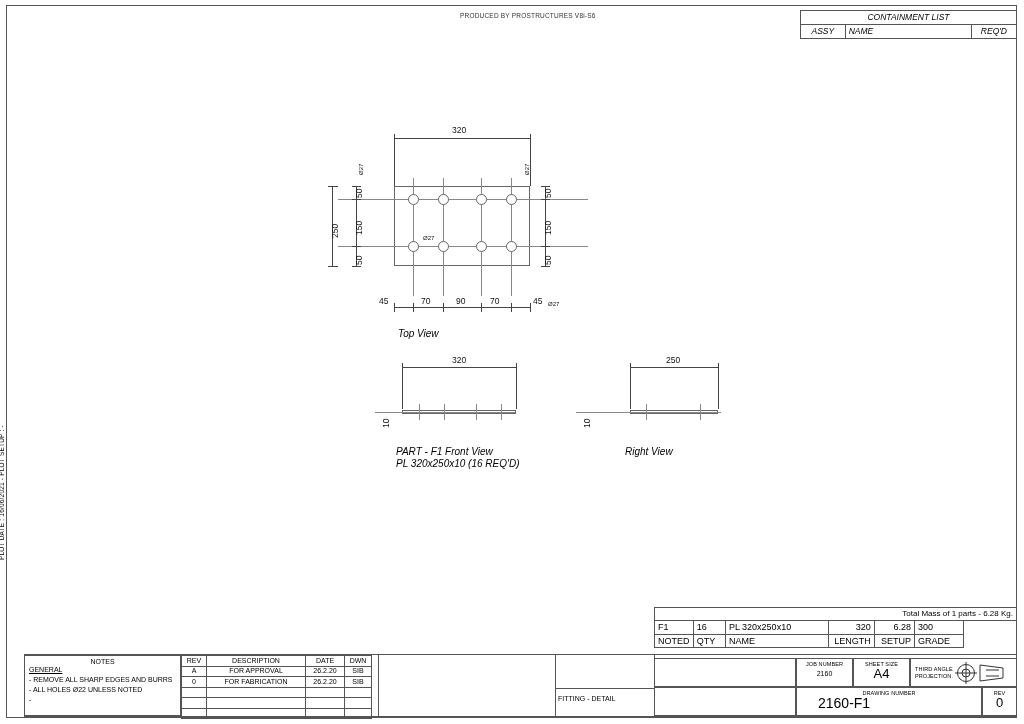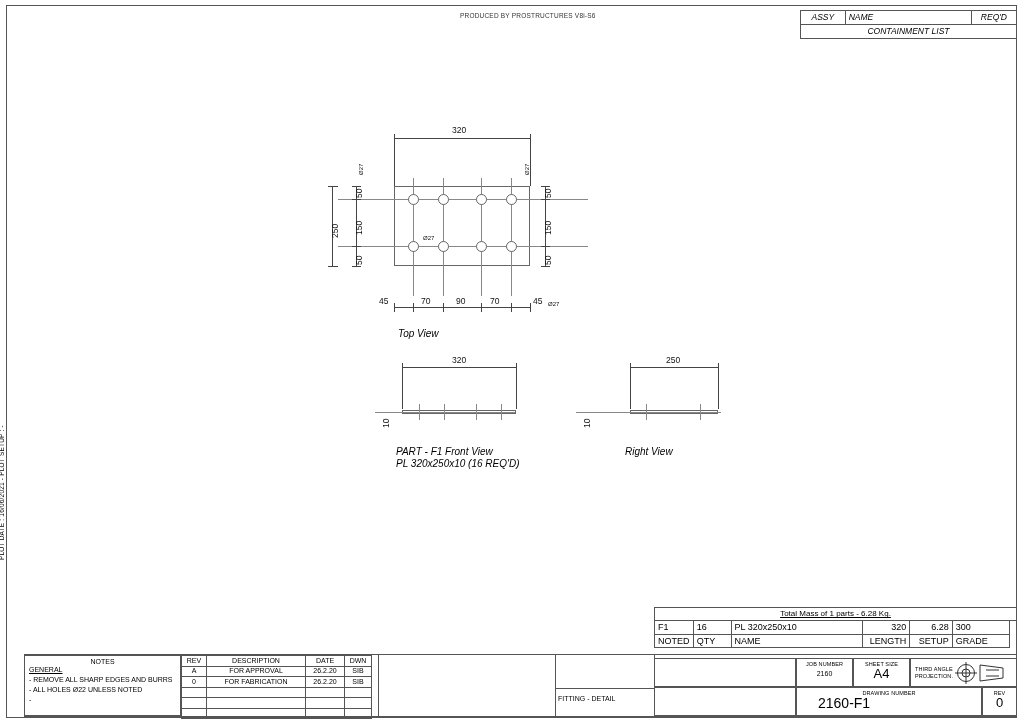--- a/index.html
+++ b/index.html
@@ -49,21 +49,21 @@
   #companyblock .cname{font-size:8px;font-weight:bold;font-style:italic;
       text-decoration:underline;letter-spacing:-.2px;white-space:nowrap;}
   #companyblock .cline{font-size:6.2px;line-height:1.55;letter-spacing:.3px;
       white-space:nowrap;}
 
   #fittingblock{position:absolute;left:558px;top:695px;font-size:7px;}
 
   
   #massrow{position:absolute;left:654px;top:607px;width:363px;}
   #massrow td{height:12px;font-size:8px;}
-  #itemtable{position:absolute;left:654px;top:620px;width:356px;}
+  #itemtable{position:absolute;left:654px;top:620px;width:310px;}
   #itemtable td{height:12.5px;font-size:9px;}
   #tb2{position:absolute;left:654px;top:658px;width:363px;height:58px;}
   .cell{position:absolute;border:1px solid #555;box-sizing:border-box;
         text-align:center;}
   .cap{font-size:5.5px;letter-spacing:.1px;line-height:1.1;padding-top:2px;}
   .big{font-size:13px;line-height:1.1;}
   .big2{font-size:14px;line-height:1.1;text-align:left;padding-left:10px;margin-left:11px;}
 
   .vleft{position:absolute;left:-2px;top:560px;width:160px;
       transform:rotate(-90deg);transform-origin:left top;
@@ -76,26 +76,26 @@
 
   <div class="border-outer"></div>
 
   <div class="abs hdrtxt" style="left:460px;top:12px;">PRODUCED BY PROSTRUCTURES V8i-S6</div>
 
   <div class="vleft">PLOT DATE : 16/06/2021 - PLOT SETUP : -</div>
 
   <table class="tb" id="containment">
     <tbody>
         <tr>
+      <td colspan="3" class="ctr ital">CONTAINMENT LIST</td>
+    </tr>
+    <tr>
       <td class="ctr ital" style="width:40px;">ASSY</td>
       <td class="ital" style="width:134px;">NAME</td>
       <td class="ctr ital" style="width:40px;">REQ'D</td>
-    </tr>
-    <tr>
-      <td colspan="3" class="ctr ital">CONTAINMENT LIST</td>
     </tr>
   </tbody>
     </table>
 
   <div class="dimline hline" style="left:394px;top:138px;width:136px;"></div>
   <div class="dimline vline" style="left:394px;top:134px;height:52px;"></div>
   <div class="dimline vline" style="left:530px;top:134px;height:52px;"></div>
   <div class="dimtxt" style="left:452px;top:125px;">320</div>
 
   <div class="plate" style="left:394px;top:186px;width:136px;height:80px;"></div>
@@ -245,21 +245,21 @@
   <div class="dimline hline" style="left:555px;top:688px;width:99px;background:#555;"></div>
   <div class="dimline vline" style="left:654px;top:655px;height:61px;background:#555;"></div>
   <div class="dimline hline" style="left:24px;top:716px;width:993px;background:#555;"></div>
   <div class="dimline hline" style="left:24px;top:654px;width:993px;background:#555;"></div>
 
   <div id="fittingblock">FITTING - DETAIL</div>
 
   <table class="tb" id="massrow">
     <tbody>
         <tr>
-      <td style="text-align:center;text-decoration:underline;">Total Mass of 1 parts - 6.28 Kg.</td>
+      <td style="text-align:right;">Total Mass of 1 parts - 6.28 Kg.</td>
     </tr>
   </tbody>
     </table>
 
   <table class="tb" id="itemtable">
     <tbody>
         <tr>
       <td style="width:32px;">F1</td>
       <td style="width:36px;">16</td>
       <td style="width:151px;">PL 320x250x10</td>

